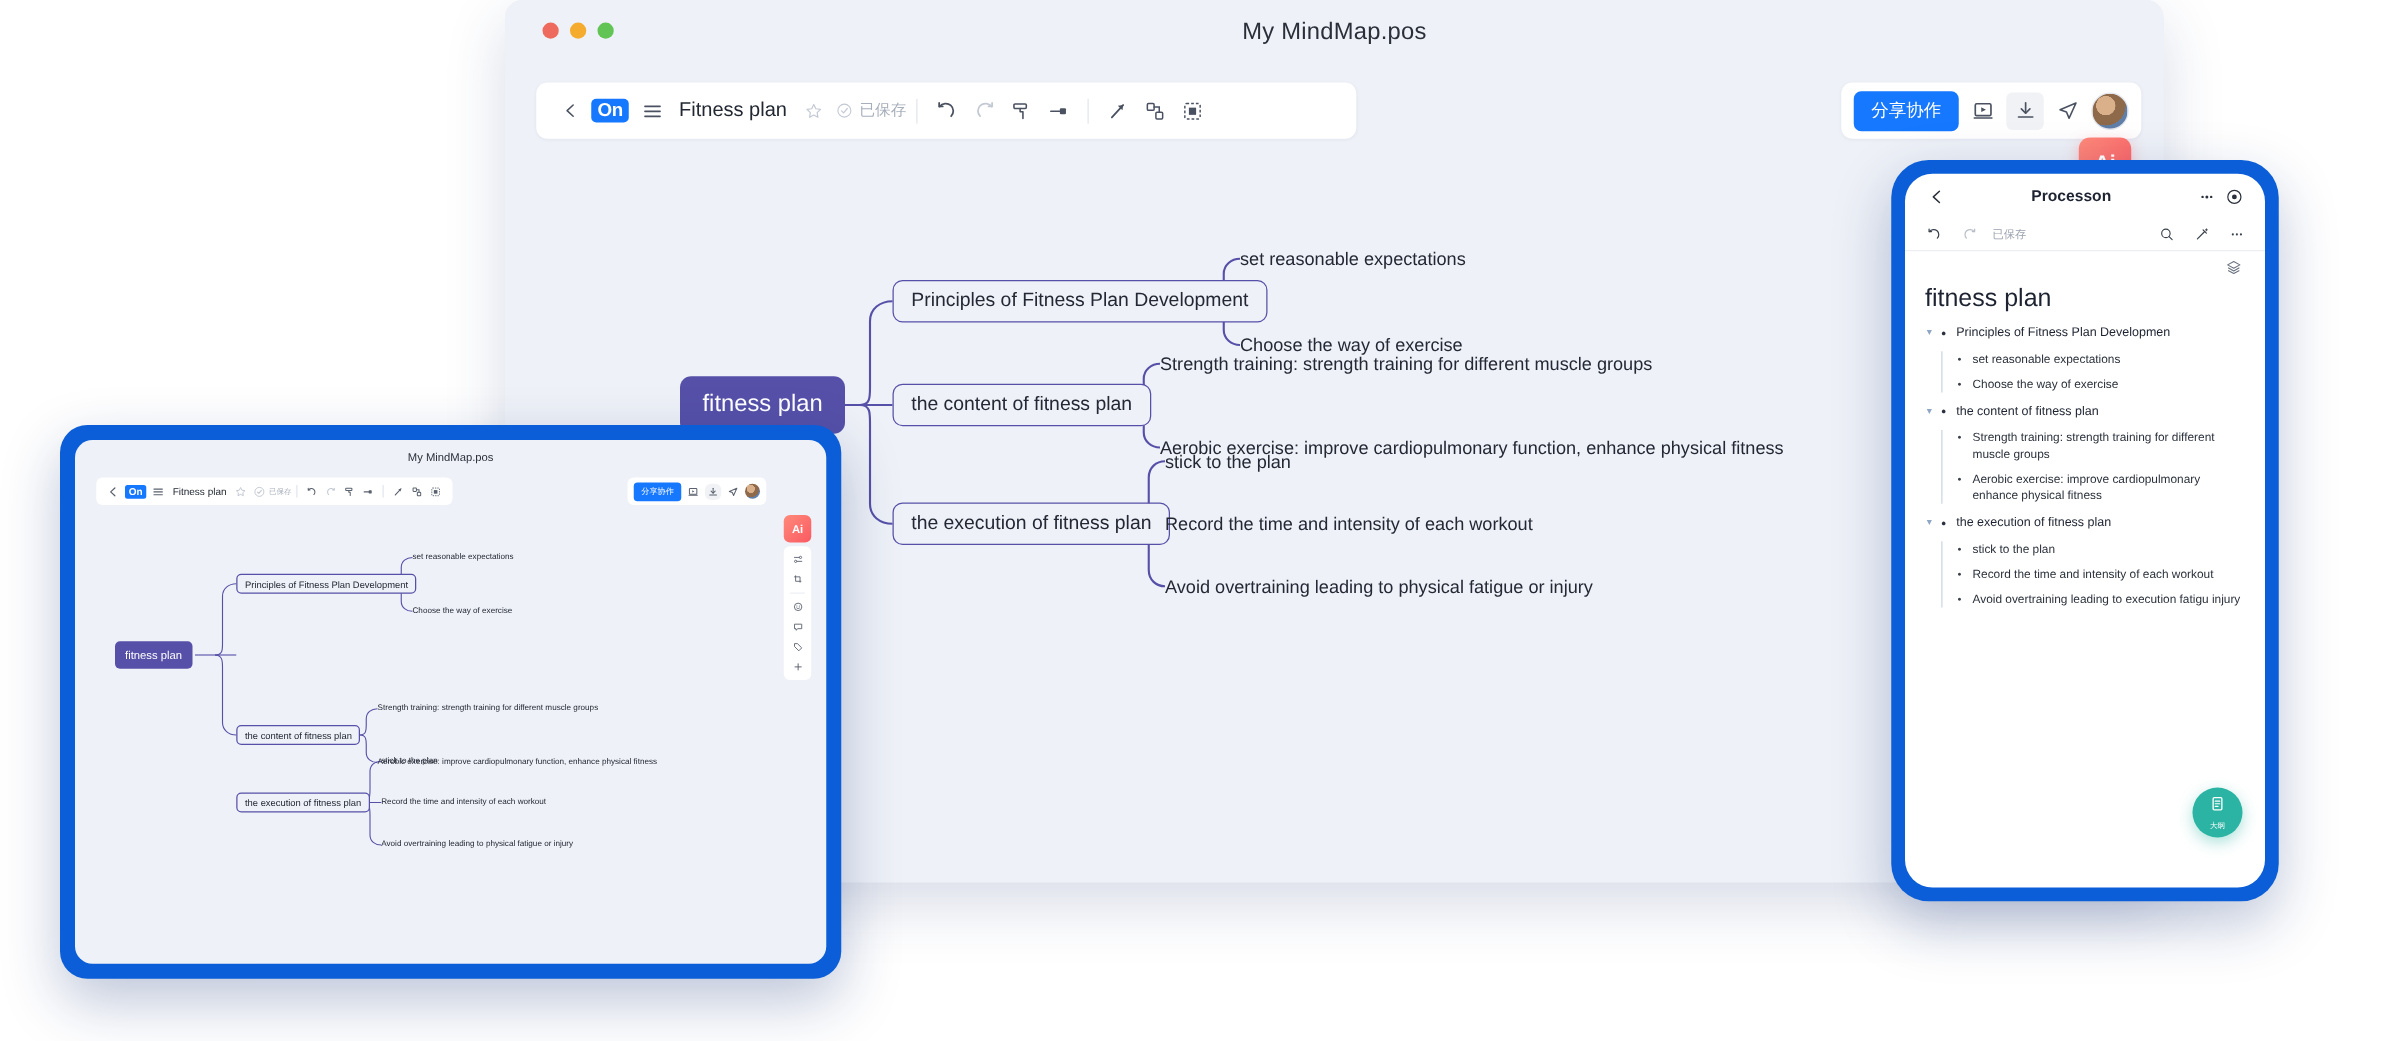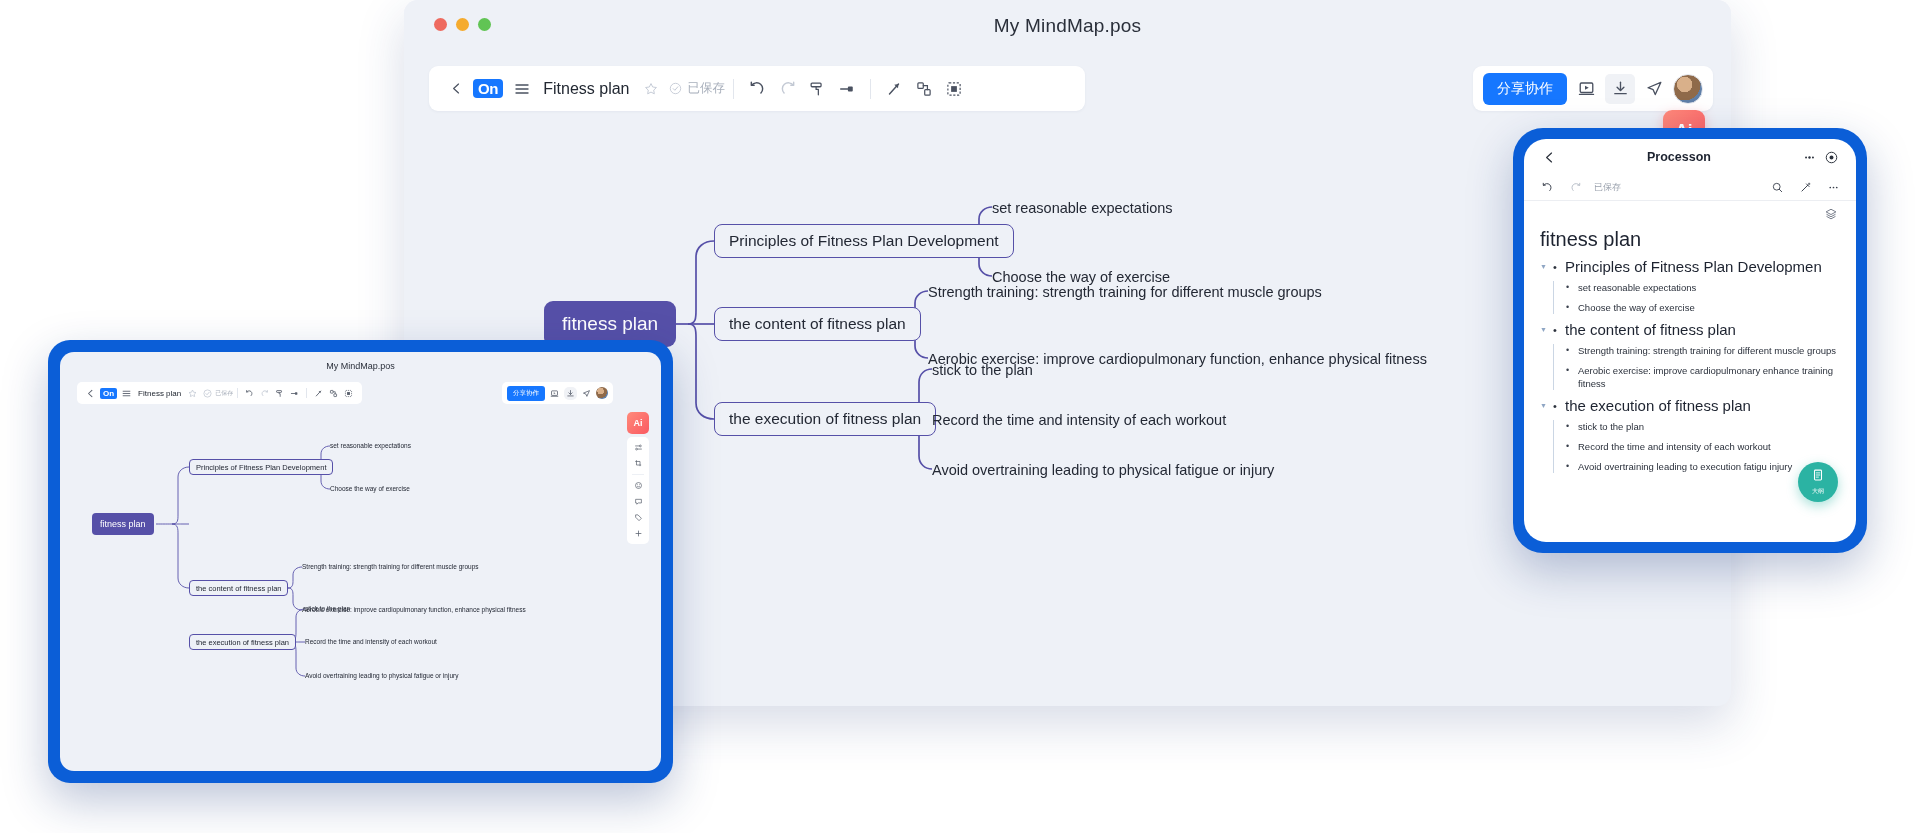--- a/index.html
+++ b/index.html
@@ -169,24 +169,23 @@
     white-space:nowrap;display:flex;align-items:center;justify-content:center;
   }
   .mini-node.root{background:#5650a8;color:#fff;border-radius:4px;font-size:9px;padding:0 8px;height:22px;}
   .mini-node.branch{background:#eef1f7;border:1px solid #5650a8;border-radius:4px;height:16px;padding:0 6px;font-size:7.5px;}
   .mini-leaf{position:absolute;font-size:6.5px;color:#232834;white-space:nowrap;}
   svg.mini-links{position:absolute;left:0;top:0;width:100%;height:100%;overflow:visible;}
   svg.mini-links path{fill:none;stroke:#5650a8;stroke-width:.9;}
 
   
   .phone-outer{
-    position:absolute; left:1513px; top:128px; width:310px; height:425px;
+    position:absolute; left:1513px; top:128px; width:310px; height:593px;
     background:#0b5ed7; border-radius:30px;
     box-shadow:0 18px 46px rgba(20,50,120,.28);
-    padding-left:44px;
   }
   .phone{
     position:absolute;left:11px;top:11px;right:11px;bottom:11px;
     background:#ffffff;border-radius:22px;overflow:hidden;
   }
   .ph-header{
     position:absolute;left:0;top:0;width:100%;height:36px;
     display:flex;align-items:center;padding:0 14px;box-sizing:border-box;
   }
   .ph-title{flex:1;text-align:center;font-size:12.5px;font-weight:700;color:#1d2330;}
@@ -198,21 +197,21 @@
   }
   .ph-saved{font-size:9px;color:#9aa1ad;}
   .ph-spacer{flex:1;}
   .ph-ico-sm{width:18px;height:18px;display:flex;align-items:center;justify-content:center;color:#3a414d;}
   .ph-body{position:absolute;left:0;top:63px;right:0;bottom:0;padding:6px 16px 0 16px;box-sizing:border-box;}
   .ph-layers{position:absolute;right:16px;top:66px;width:18px;height:18px;display:flex;align-items:center;justify-content:center;color:#6b7280;}
   .ph-h1{font-size:20px;color:#1d2330;margin:20px 0 8px 0;font-weight:400;}
   .ol-l1{display:flex;align-items:flex-start;gap:5px;margin:9px 0 4px 0;position:relative;}
   .ol-caret{color:#8fa6c4;font-size:7px;line-height:14px;width:8px;flex:0 0 8px;}
   .ol-bullet{color:#2b313c;font-size:11px;line-height:14px;width:7px;flex:0 0 7px;}
-  .ol-l1 .ol-text{font-size:15px;color:#1d2330;line-height:14px;}
+  .ol-l1 .ol-text{font-size:10px;color:#1d2330;line-height:14px;}
   .ol-group{border-left:1.3px solid #cbd6e4;margin-left:13px;padding-left:12px;}
   .ol-l2{display:flex;align-items:flex-start;gap:6px;margin:7px 0;}
   .ol-l2 .ol-bullet{font-size:9px;line-height:13px;width:6px;flex:0 0 6px;color:#3a414d;}
   .ol-l2 .ol-text{font-size:9.5px;color:#2b313c;line-height:13px;}
   .ph-fab{
     position:absolute;right:18px;bottom:40px;width:40px;height:40px;border-radius:50%;
     background:#2bb3a3;color:#fff;display:flex;flex-direction:column;
     align-items:center;justify-content:center;gap:1px;
     box-shadow:0 4px 12px rgba(43,179,163,.4);
   }
@@ -702,21 +701,21 @@
         <span class="ol-bullet">•</span>
         <span class="ol-text">the content of fitness plan</span>
       </div>
       <div class="ol-group">
         <div class="ol-l2">
           <span class="ol-bullet">•</span>
           <span class="ol-text">Strength training: strength training for different muscle groups</span>
         </div>
         <div class="ol-l2">
           <span class="ol-bullet">•</span>
-          <span class="ol-text">Aerobic exercise: improve cardiopulmonary enhance training fitness</span>
+          <span class="ol-text">Aerobic exercise: improve cardiopulmonary enhance physical fitness</span>
         </div>
       </div>
 
       <div class="ol-l1">
         <span class="ol-caret">▼</span>
         <span class="ol-bullet">•</span>
         <span class="ol-text">the execution of fitness plan</span>
       </div>
       <div class="ol-group">
         <div class="ol-l2">

